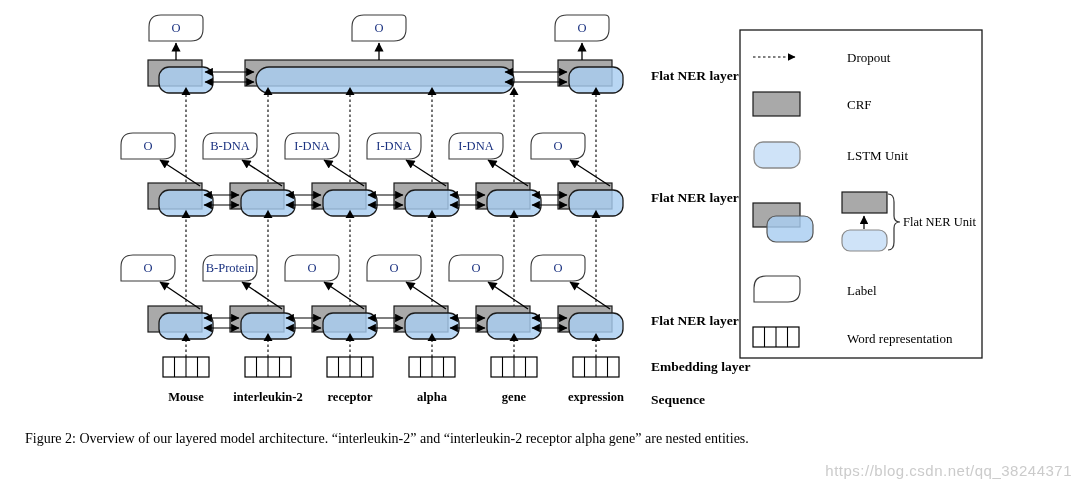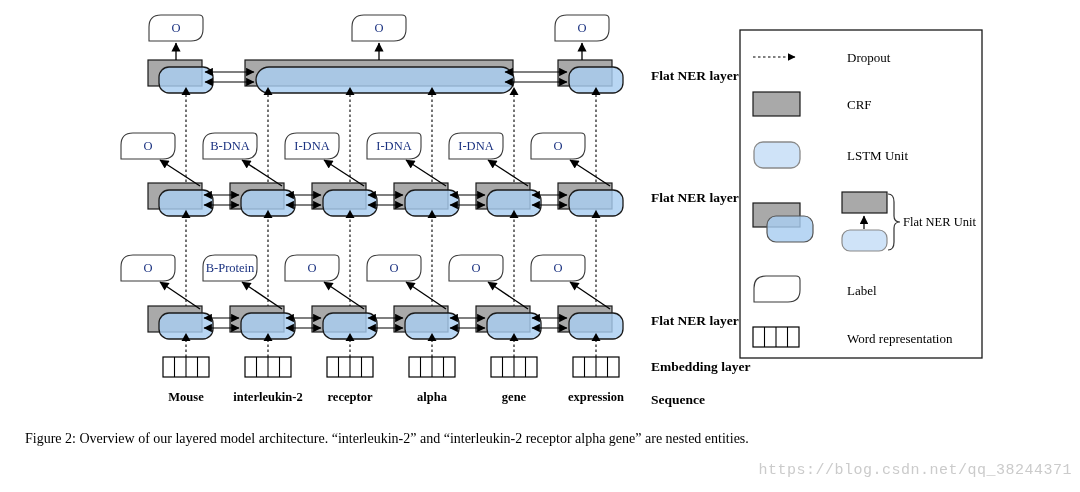--- a/index.html
+++ b/index.html
@@ -2,21 +2,21 @@
 <html><head>
 <meta charset="utf-8">
 <style>
   html,body{margin:0;padding:0;background:#fff;}
   .page{position:relative;width:1080px;height:492px;background:#fff;overflow:hidden;
         font-family:"Liberation Serif", serif;}
   #diagram-svg{position:absolute;left:0;top:0;}
   .caption{position:absolute;left:25px;top:428px;width:1058px;
            font-size:14px;line-height:1.55;color:#000;}
   .watermark{position:absolute;right:8px;top:462px;
-             font-family:Liberation Mono, monospace;
+             font-family:Liberation Sans, sans-serif;
              font-size:15px;color:#cbcbcb;letter-spacing:.5px;}
   text{font-family:"Liberation Serif", serif;}
 </style>
 </head>
 <body>
 
 <div class="page">
   <svg id="diagram-svg" width="1080" height="420" viewBox="0 0 1080 420">
       <defs>
         <marker id="ah-e" viewBox="0 0 8 8" refX="7.5" refY="4" markerWidth="7.5" markerHeight="7" orient="auto">

